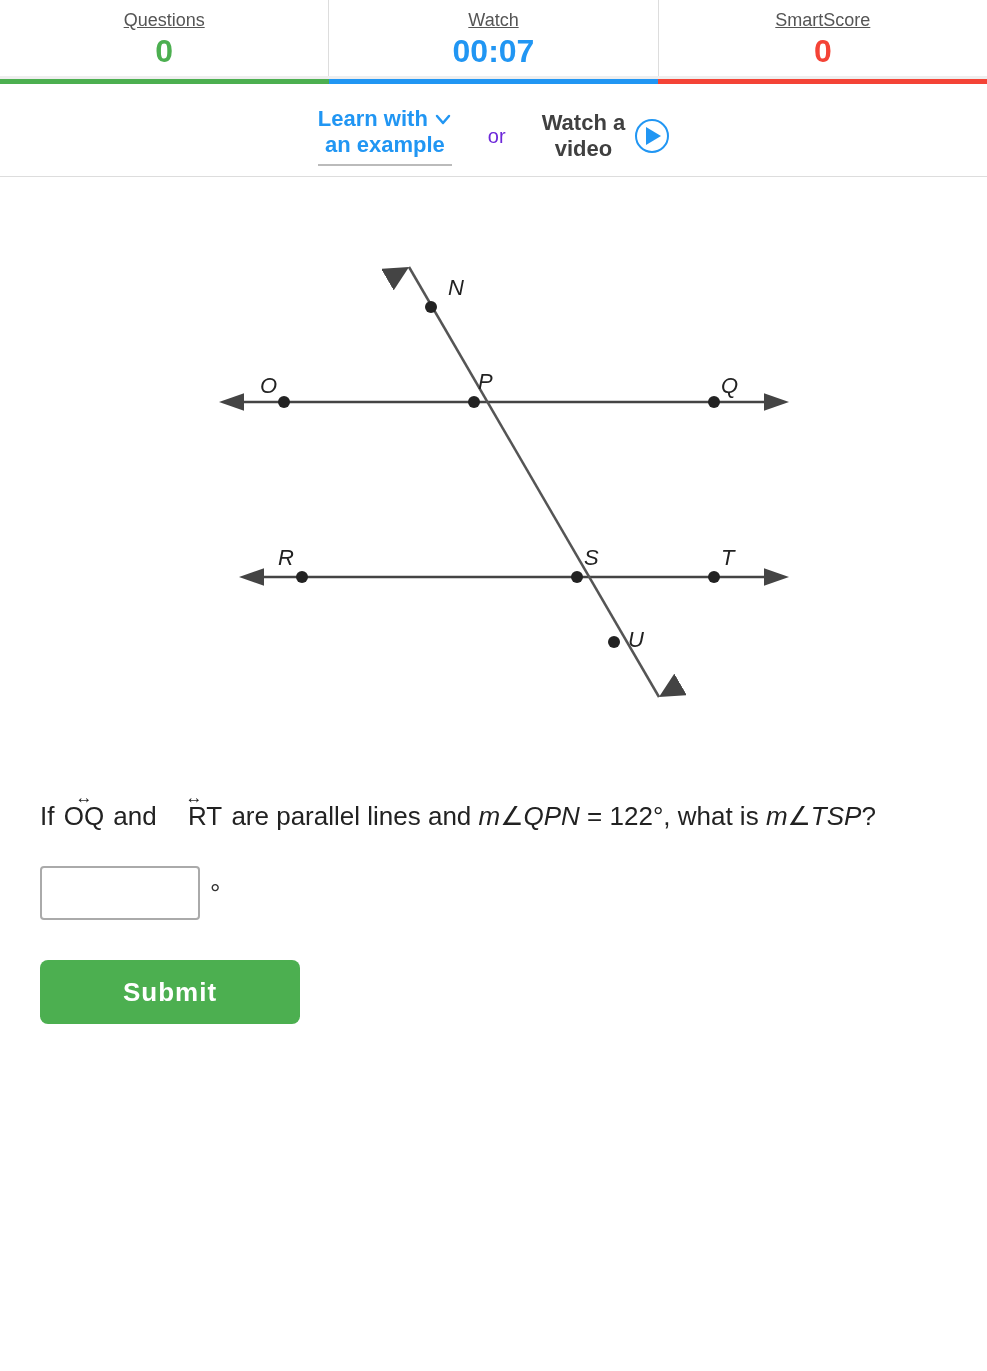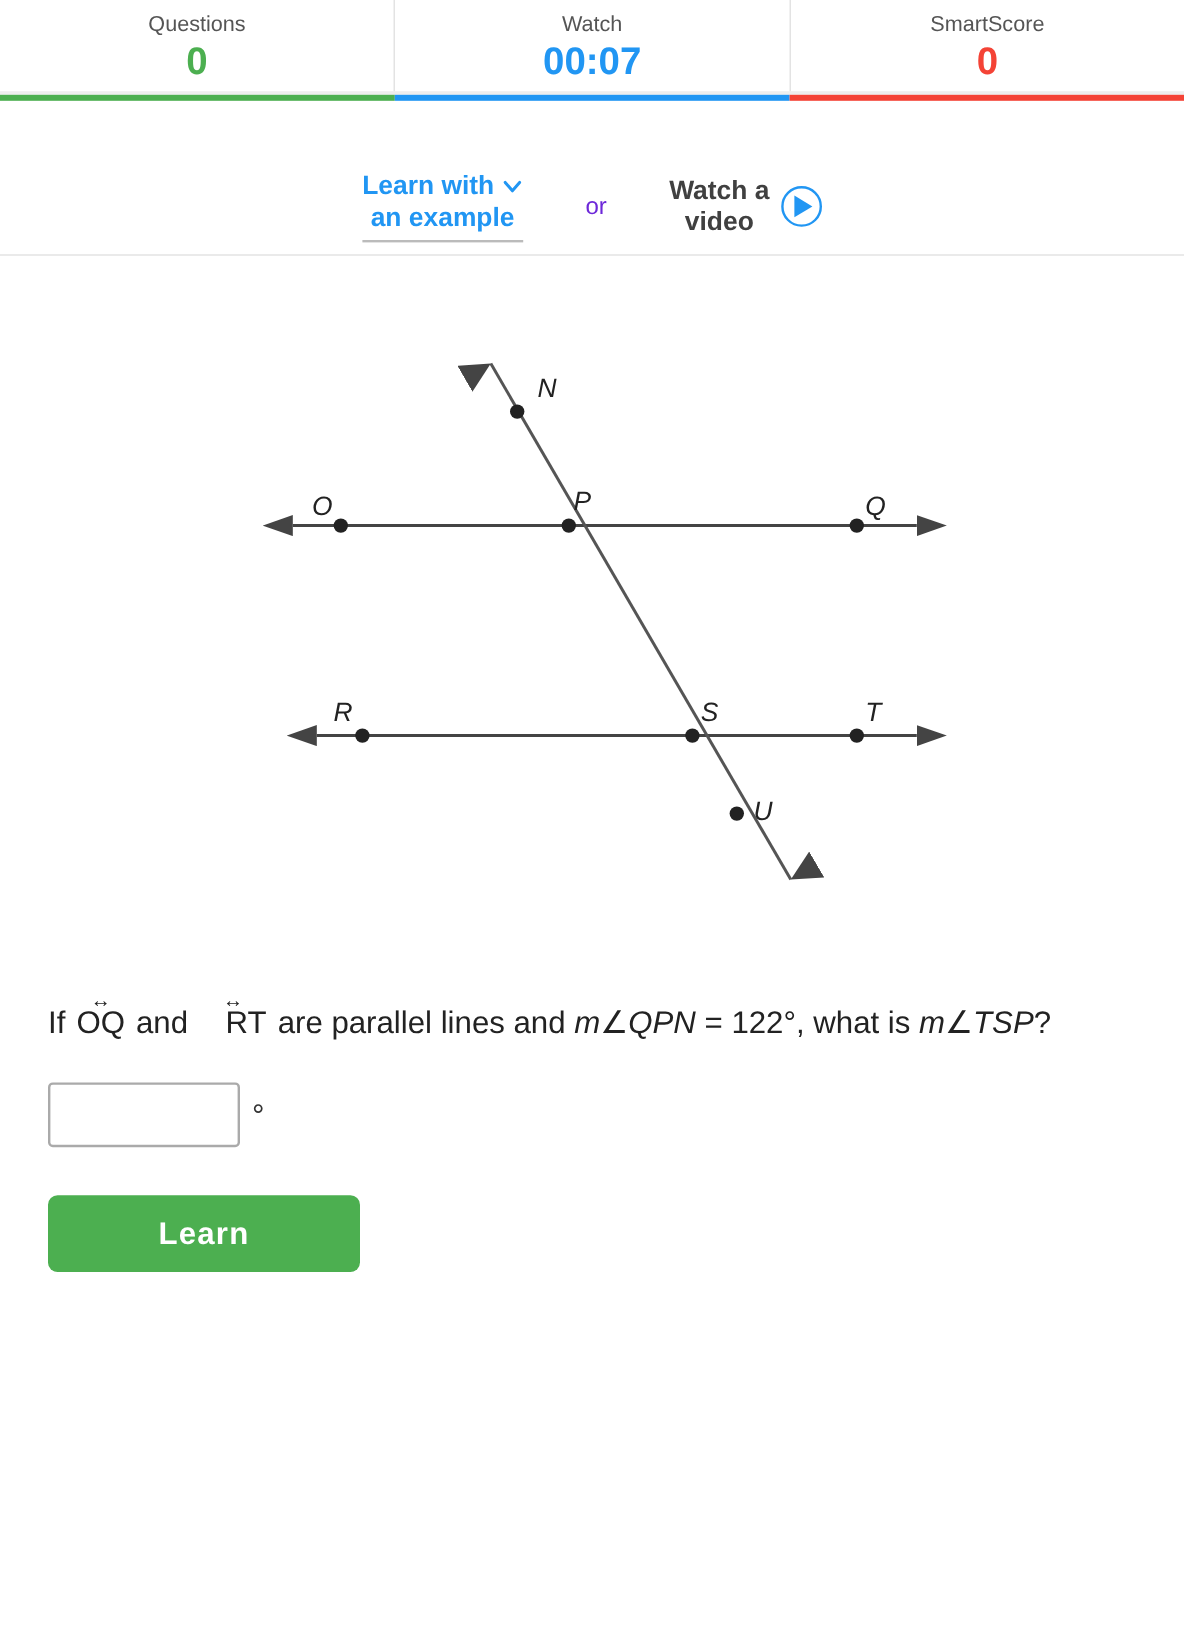--- a/index.html
+++ b/index.html
@@ -20,20 +20,21 @@
       flex: 1;
       text-align: center;
       padding: 10px 0 6px;
       border-right: 1px solid #ddd;
     }
     .header-cell:last-child { border-right: none; }
     .header-label {
       font-size: 18px;
       color: #555;
       font-weight: normal;
+      text-decoration: underline;
     }
     .header-value {
       font-size: 32px;
       font-weight: bold;
       margin-top: 2px;
     }
     .header-value.green { color: #4caf50; }
     .header-value.blue  { color: #2196f3; }
     .header-value.orange{ color: #f44336; }
 
@@ -45,23 +46,22 @@
     .pb-green { background: #4caf50; flex: 1; }
     .pb-blue  { background: #2196f3; flex: 1; }
     .pb-orange{ background: #f44336; flex: 1; }
 
     
     .learn-row {
       display: flex;
       align-items: center;
       justify-content: center;
       padding: 22px 0 10px;
-      gap: 52px;
+      gap: 36px;
       border-bottom: 1px solid #ddd;
-      margin-top: 36px;
     }
     .learn-link {
       color: #2196f3;
       font-size: 22px;
       font-weight: bold;
       text-align: center;
       cursor: pointer;
       text-decoration: none;
       display: flex;
       flex-direction: column;
@@ -294,14 +294,14 @@
     are parallel lines and <span style="font-style:italic;">m</span>∠<span style="font-style:italic;">QPN</span> = 122°, what is <span style="font-style:italic;">m</span>∠<span style="font-style:italic;">TSP</span>?
   </div>
 
   
   <div class="answer-row">
     <input class="answer-input" type="text" aria-label="Answer input" style="">
     <span class="degree-sym">°</span>
   </div>
 
   
-  <button class="submit-btn">Learn</button>
+  <button class="submit-btn">Submit</button>
 </div>
 
 </body></html>

